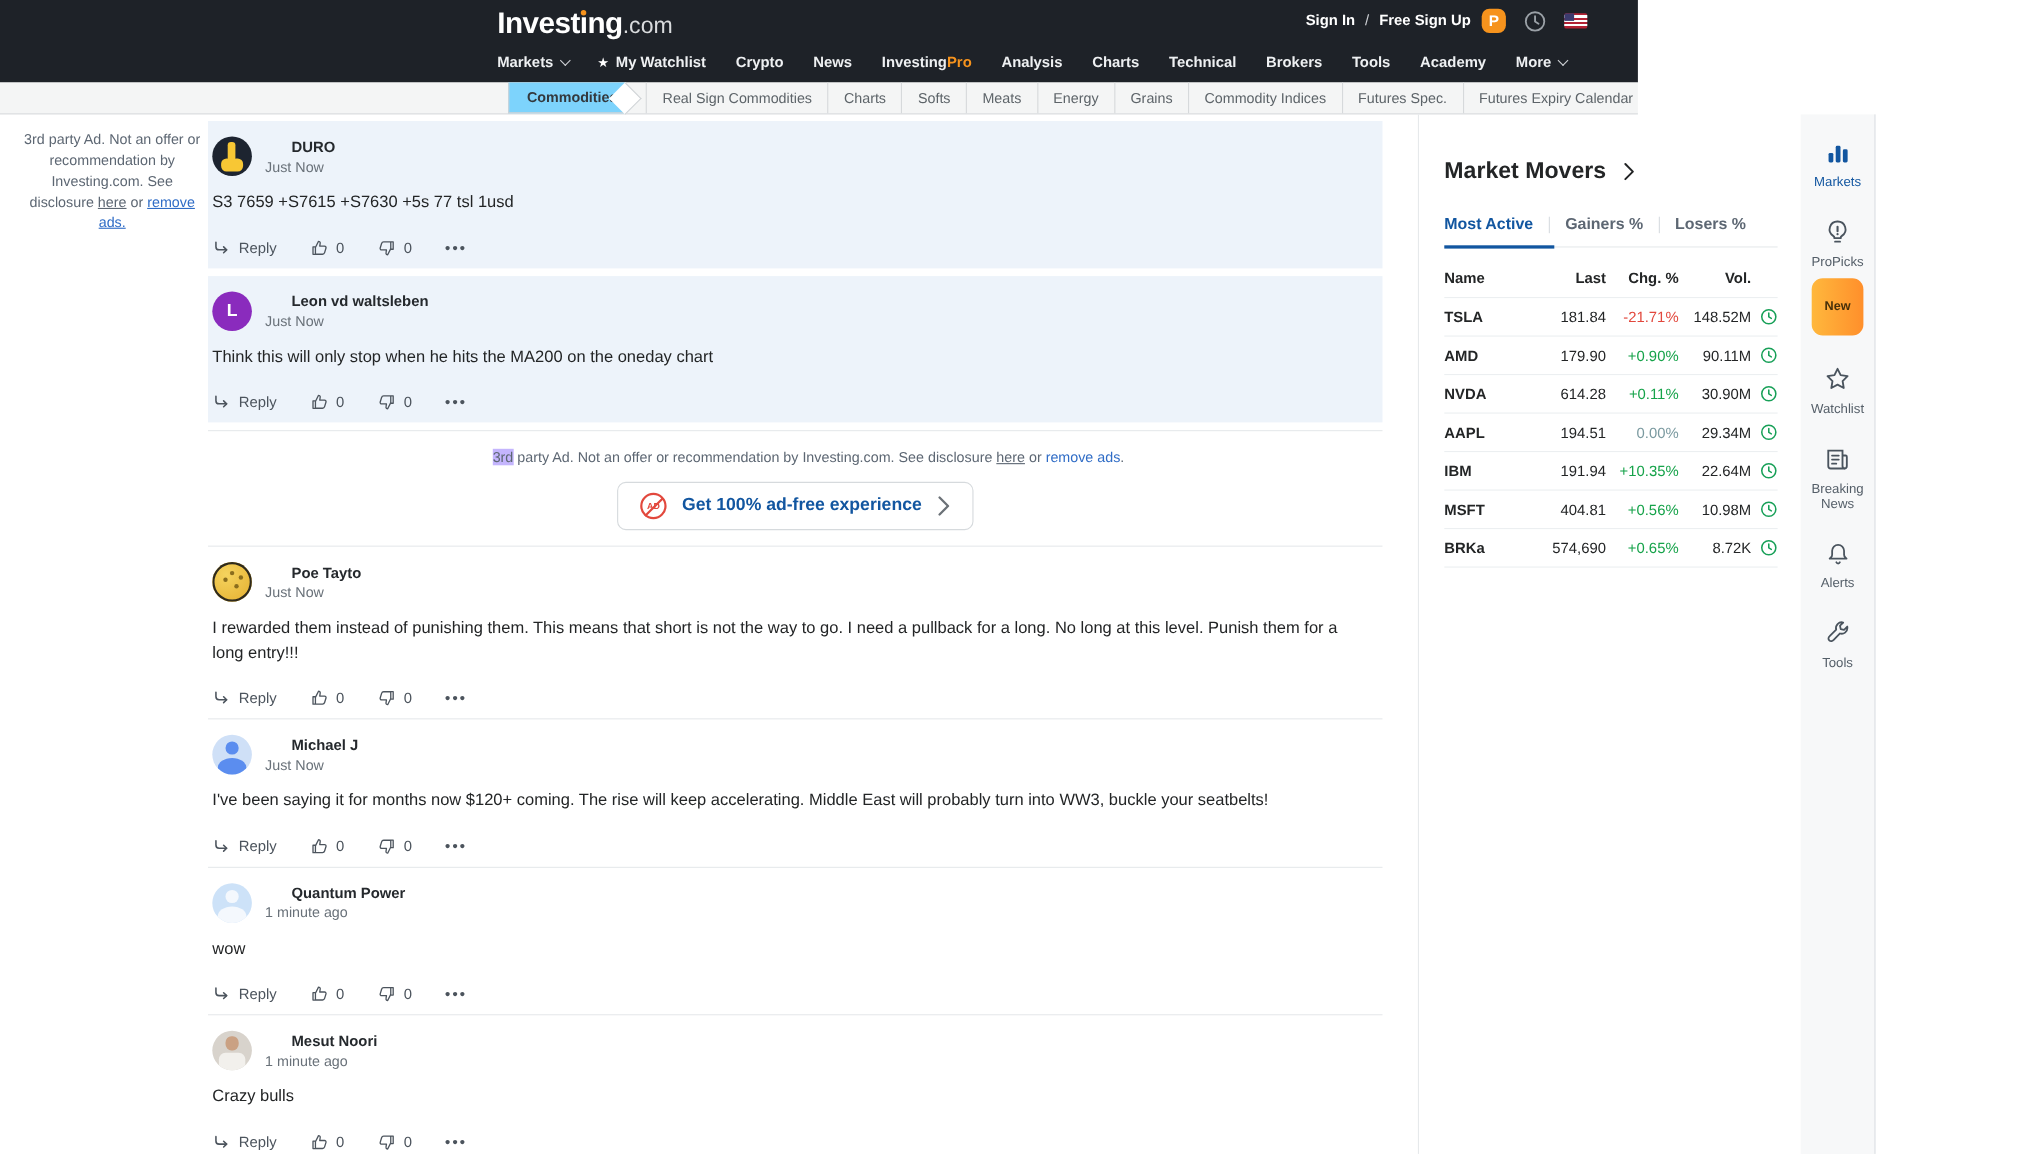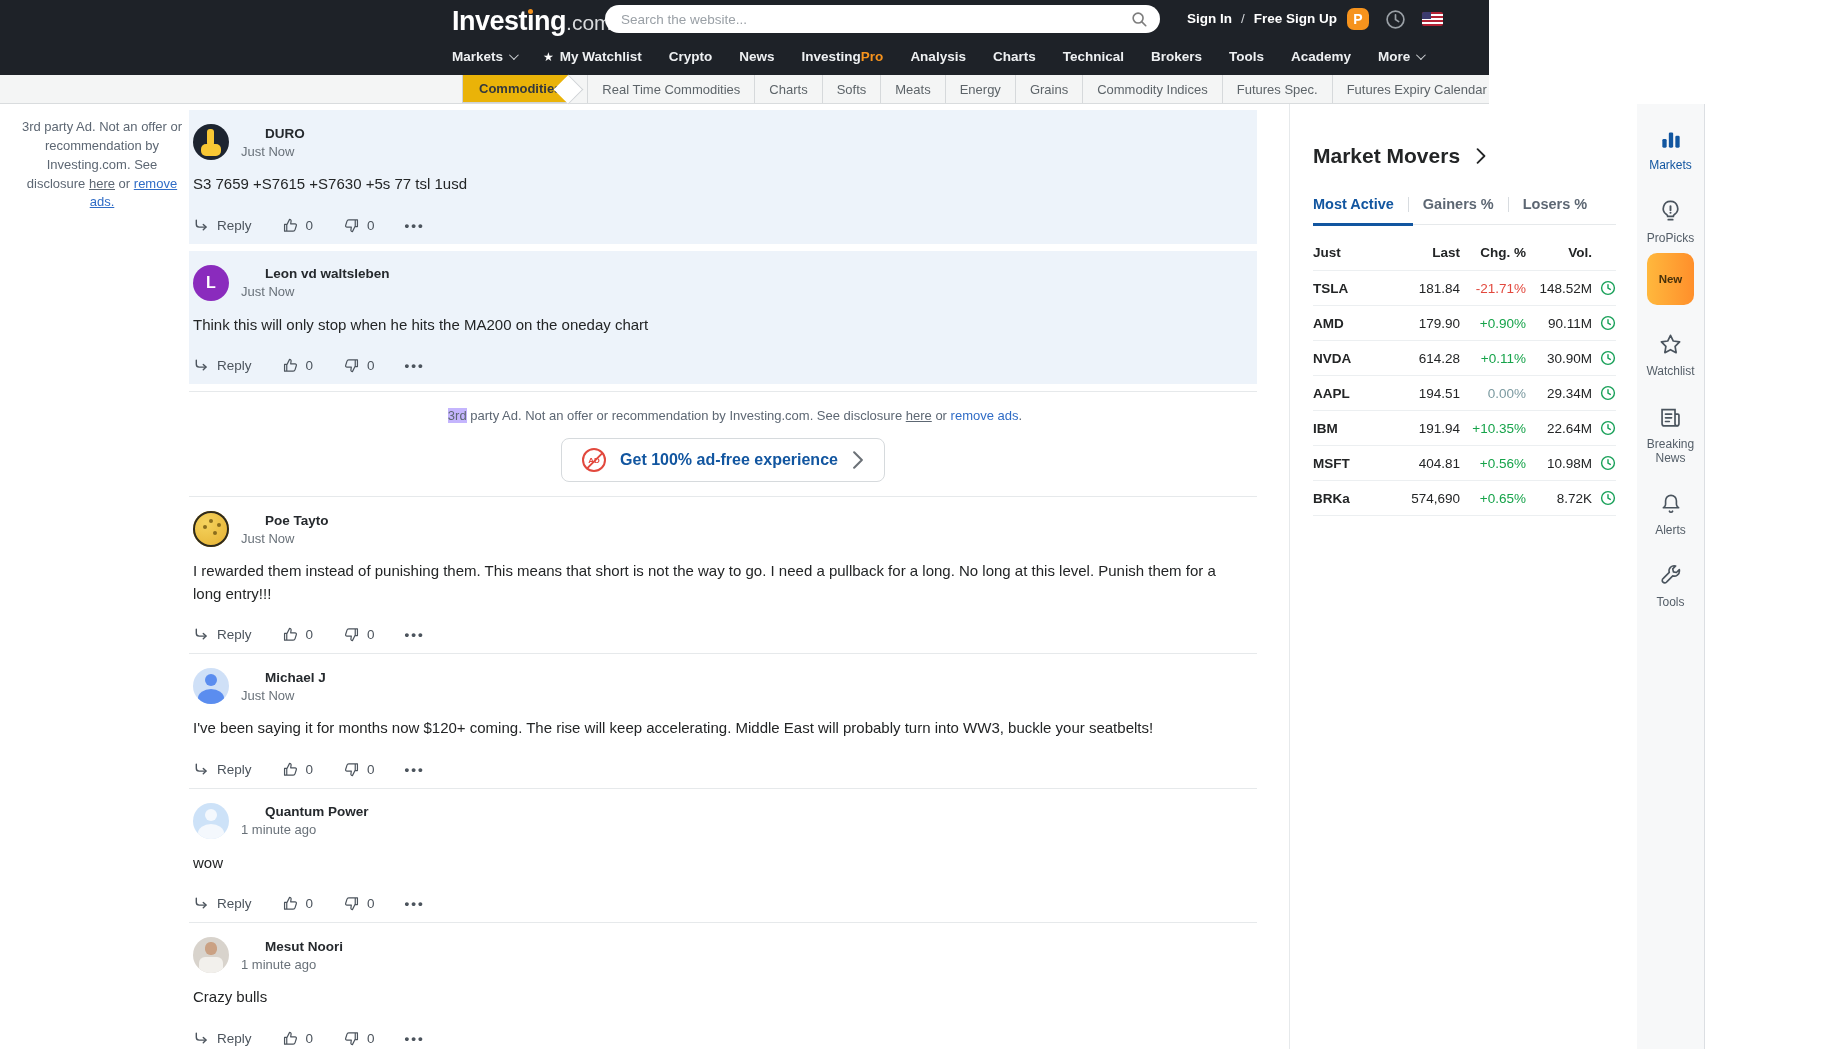--- a/index.html
+++ b/index.html
@@ -23,21 +23,21 @@
   .flag { width:21px; height:14px; border-radius:2px; background:repeating-linear-gradient(180deg,#b22234 0 2px,#fff 2px 4px); position:relative; overflow:hidden; }
   .flag::after { content:''; position:absolute; left:0; top:0; width:9px; height:7px; background:#3c3b6e; }
   .mainnav { position:absolute; left:452px; top:38px; height:37px; display:flex; gap:27px; align-items:center; }
   .navitem { color:#eef0f2; font-size:13.5px; font-weight:700; display:flex; align-items:center; gap:6px; cursor:pointer; }
   .navitem .star { color:#fff; font-size:12px; }
   .navitem .pro { color:#f6931d; }
   .chev { display:inline-block; width:7px; height:7px; border-right:1.6px solid #cfd2d6; border-bottom:1.6px solid #cfd2d6; transform:rotate(45deg) translateY(-2px); }
 
   
   .subnav { position:relative; height:29px; background:#f4f5f5; border-bottom:1px solid #d9dcde; display:flex; align-items:stretch; padding-left:462px; font-size:13px; color:#5d6469; }
-  .crumb { position:relative; background:#eab308; border:1px solid #cfd3d6; border-right:0; border-top:0; display:flex; align-items:center; padding:0 8px 0 16px; font-weight:700; color:#33383d; margin-right:18px; }
+  .crumb { position:relative; background:#7dd3fc; border:1px solid #cfd3d6; border-right:0; border-top:0; display:flex; align-items:center; padding:0 8px 0 16px; font-weight:700; color:#33383d; margin-right:18px; }
   .crumb::after { content:''; position:absolute; right:-10px; top:4px; width:20px; height:20px; background:#fff; border-top:1px solid #cfd3d6; border-right:1px solid #cfd3d6; transform:rotate(45deg); z-index:1; }
   .subitem { display:flex; align-items:center; padding:0 14px; border-left:1px solid #d6d9db; cursor:pointer; white-space:nowrap; }
   .subitem:first-of-type { border-left:0; }
 
   
   .content { position:relative; height:945px; }
   .leftad { position:absolute; left:16px; top:14px; width:172px; text-align:center; font-size:13px; line-height:1.45; color:#5d6773; }
   .leftad a { color:#5d6773; text-decoration:underline; }
   .leftad a.blue { color:#2f6cc6; }
   .vdiv { position:absolute; left:1289px; top:0; bottom:0; width:1px; background:#e6e9eb; }
@@ -111,27 +111,20 @@
   .clockcell { display:flex; justify-content:flex-end; }
 </style>
 </head>
 <body>
 
 <div class="page">
 
   <header class="topbar">
     <div class="logo"><span>Invest</span><span class="iwrap"><span>ı</span><span class="tittle"></span></span><span>ng</span><span class="com">.com</span></div>
 
-    <div class="searchbox">
-      <input type="text" placeholder="Search the website..." style="">
-      <svg width="18" height="18" viewBox="0 0 20 20">
-          <circle cx="9" cy="9" r="5.5" fill="none" stroke="#7d7d7d" stroke-width="1.8"></circle>
-          <path d="M13.2 13.2L17.5 17.5" stroke="#7d7d7d" stroke-width="1.8" stroke-linecap="round"></path>
-        </svg>
-    </div>
 
     <div class="auth">
       <span>Sign In</span>
       <span class="slash">/</span>
       <span>Free Sign Up</span>
     </div>
 
     <div class="hicons">
       <div class="probadge">P</div>
       <svg width="21" height="21" viewBox="0 0 20 20">
@@ -179,21 +172,21 @@
         </div>
       <div class="navitem">
           <span>More</span>
           <span class="chev"></span>
         </div>
     </nav>
   </header>
 
   <div class="subnav">
     <div class="crumb">Commodities</div>
-    <div class="subitem">Real Time Commodities</div>
+    <div class="subitem">Real Sign Commodities</div>
     <div class="subitem">Charts</div>
     <div class="subitem">Softs</div>
     <div class="subitem">Meats</div>
     <div class="subitem">Energy</div>
     <div class="subitem">Grains</div>
     <div class="subitem">Commodity Indices</div>
     <div class="subitem">Futures Spec.</div>
     <div class="subitem">Futures Expiry Calendar</div>
   </div>
 
@@ -427,21 +420,21 @@
       </div>
       <div class="mm-tabs">
         <span class="mm-tab active">Most Active</span>
         <span class="tabsep"></span>
         <span class="mm-tab">Gainers %</span>
         <span class="tabsep"></span>
         <span class="mm-tab">Losers %</span>
       </div>
       <div class="mm-table">
         <div class="mm-row headrow">
-          <span>Just</span>
+          <span>Name</span>
           <span class="r">Last</span>
           <span class="r">Chg. %</span>
           <span class="r">Vol.</span>
           <span></span>
         </div>
         <div class="mm-row">
           <span class="mm-name">TSLA</span>
           <span class="r">181.84</span>
           <span class="r chg down">-21.71%</span>
           <span class="r">148.52M</span>

